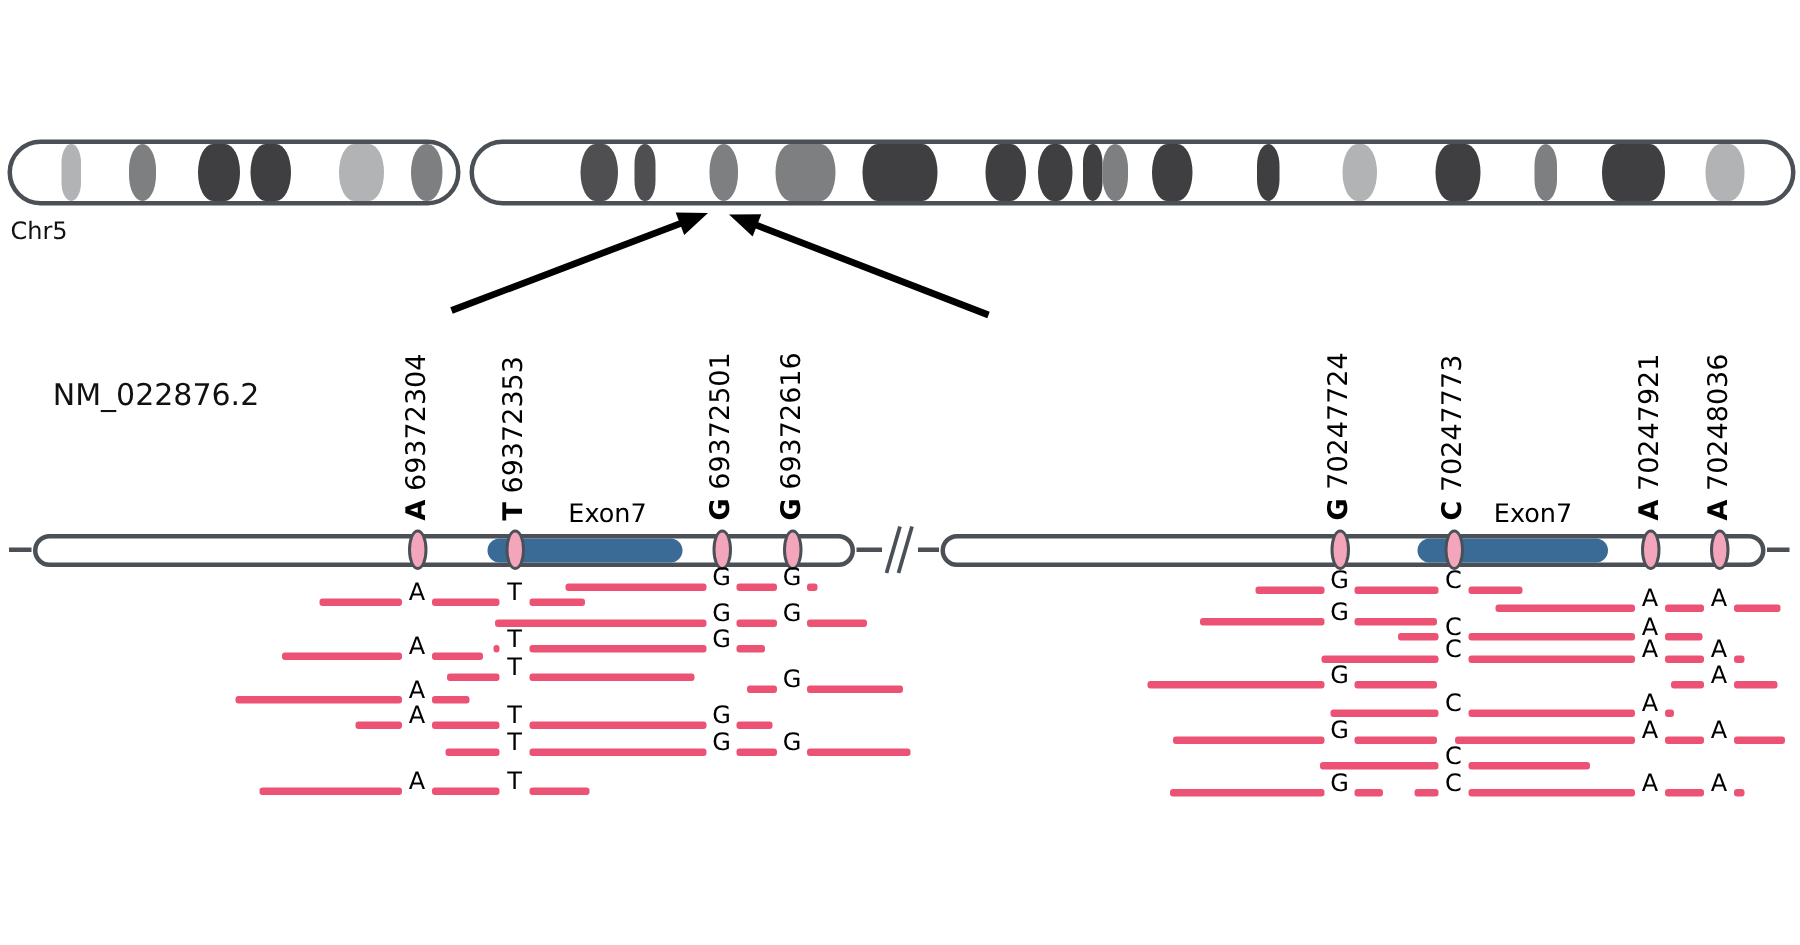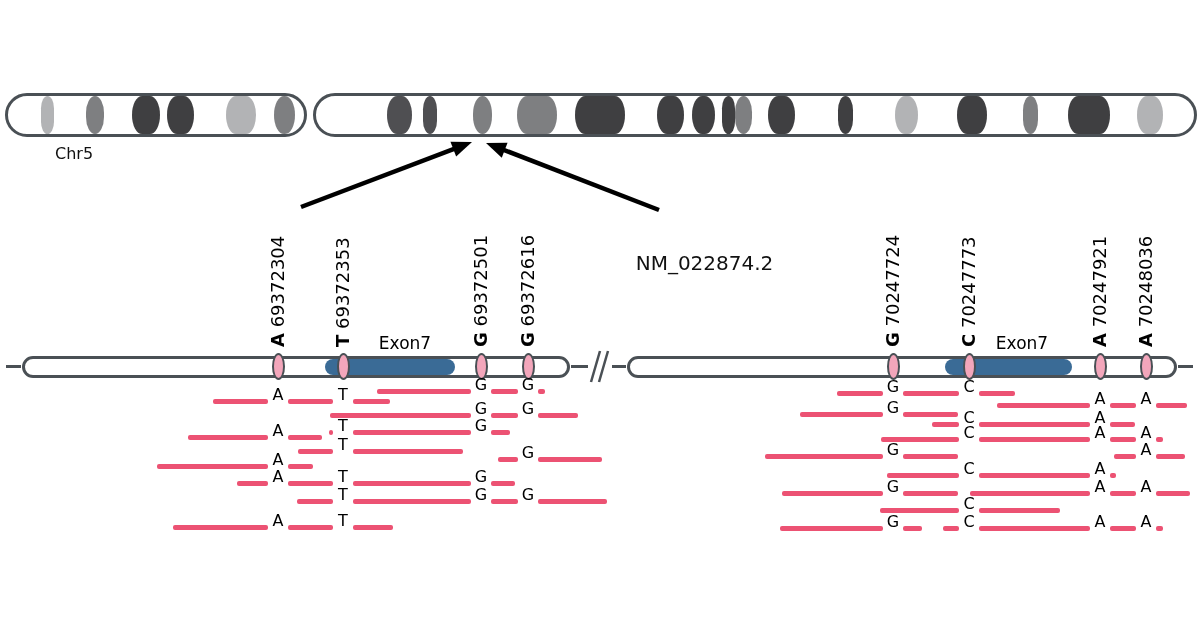--- a/index.html
+++ b/index.html
@@ -12,27 +12,27 @@
   .gene-title{font-size:37px;line-height:1.05;color:#111;}
   .gene-acc{font-size:20px;margin-top:7px;color:#111;}
   .chrom-label{position:absolute;font-size:16px;color:#111;}
   svg#overlay{position:absolute;left:0;top:0;pointer-events:none;}
 </style>
 </head>
 <body>
 
 <div id="canvas">
 
-  <div class="chrom-label" style="left:7px;top:144px;margin-left:48px;">Chr5</div>
+  <div class="chrom-label" style="left:7px;top:144px;">Chr5</div>
 
   <div class="gene-head" style="left:28px;top:244px;width:152px;">
+    <div class="gene-acc">NM_022876.2</div>
   </div>
 
   <div class="gene-head" style="left:627px;top:244px;width:155px;">
-    <div class="gene-acc">NM_022874.2</div>
   </div>
 
   <svg id="overlay" width="1200" height="630" viewBox="0 0 1200 630">
       <line x1="301" y1="207" x2="462.65252726568" y2="145.5531329107064" stroke="#000000" stroke-width="4.5"></line>
       <polygon points="472,142 456.14756085992525,156.58424400886878 450.46254820279495,141.62828763395686" fill="#000000"></polygon>
       <line x1="659" y1="210" x2="495.3250954959445" y2="146.6114531689496" stroke="#000000" stroke-width="4.5"></line>
       <polygon points="486,143 507.53935352704866,142.76282994114362 501.76102845672926,157.68298273465476" fill="#000000"></polygon>
       <line x1="591" y1="382" x2="600" y2="351" stroke="#4A5055" stroke-width="2.5"></line>
       <line x1="599" y1="382" x2="608" y2="351" stroke="#4A5055" stroke-width="2.5"></line>
     </svg>

